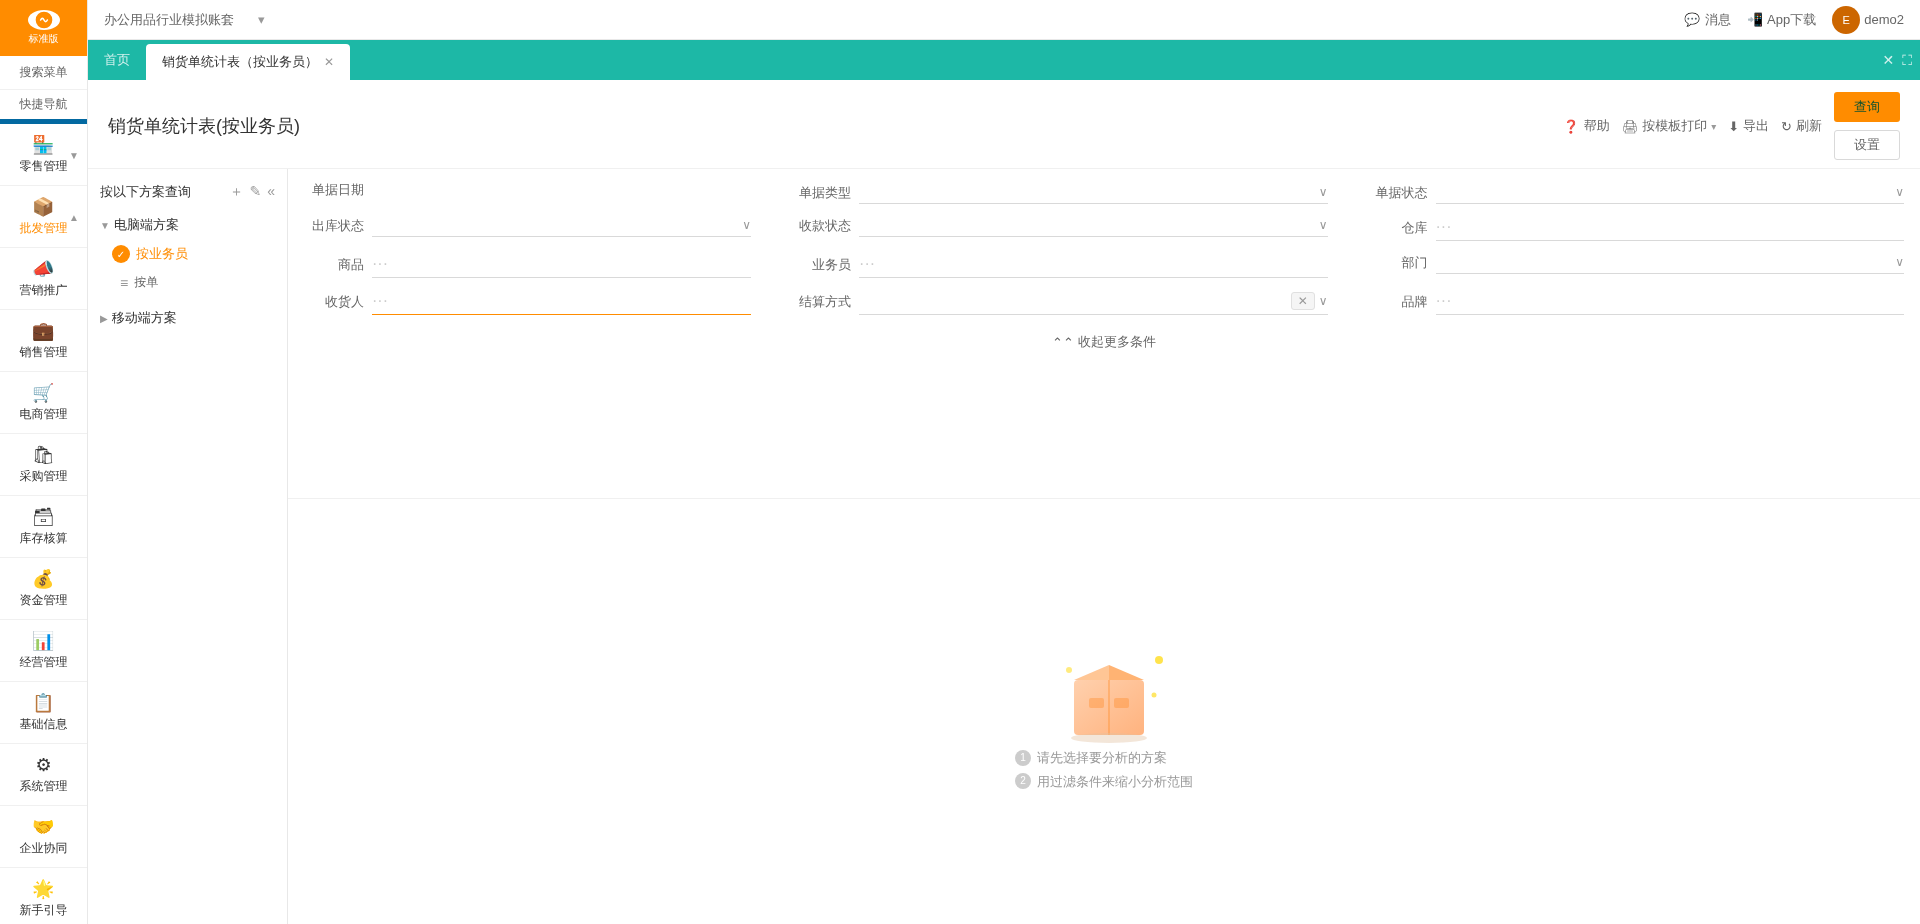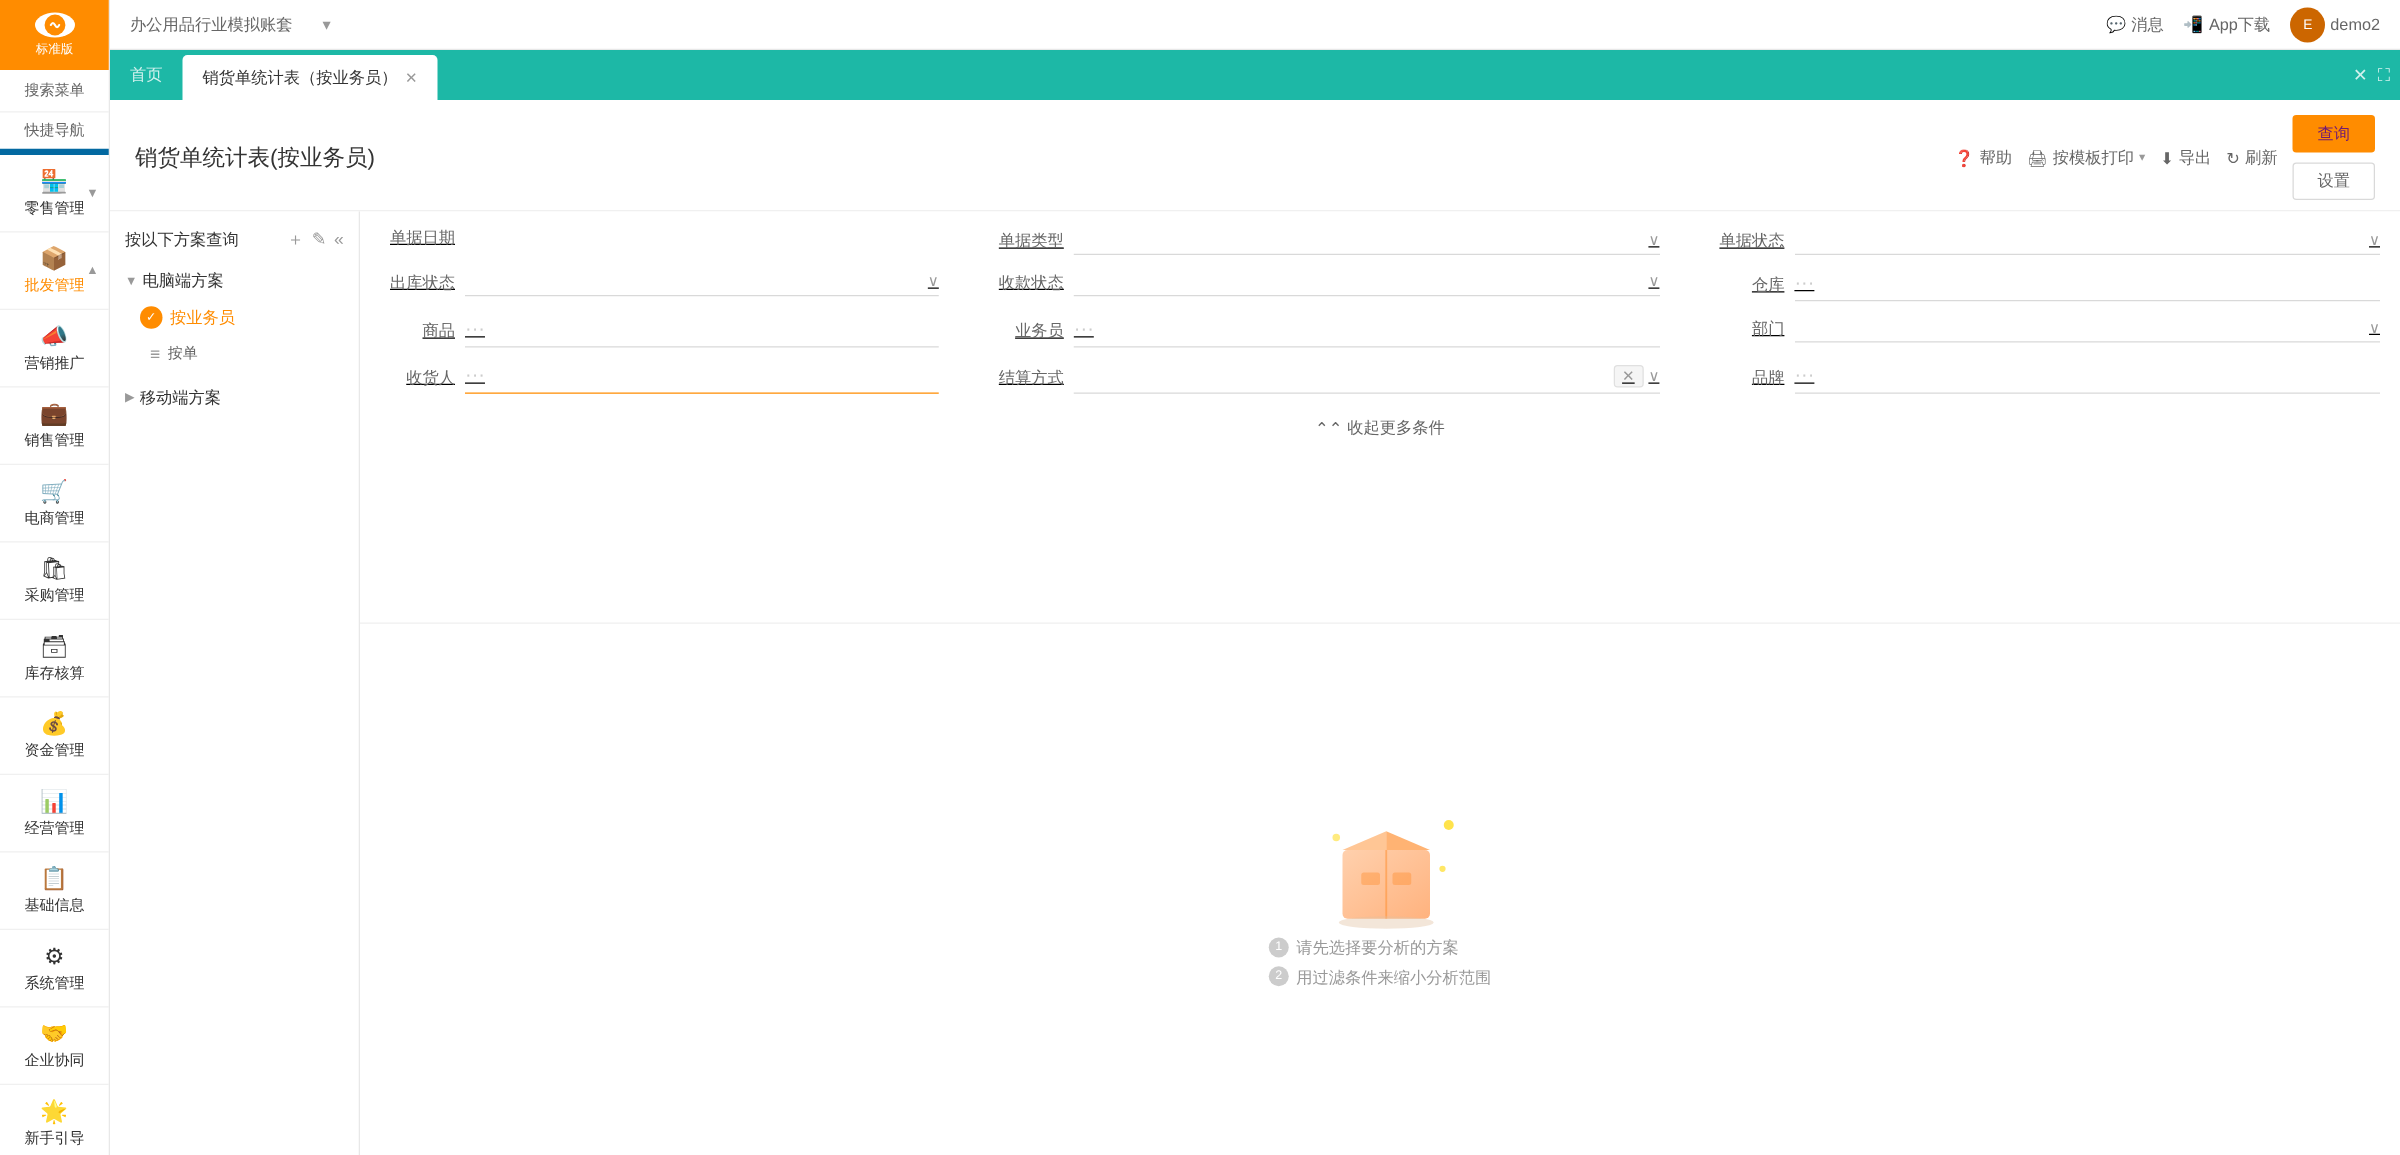--- a/index.html
+++ b/index.html
@@ -39,42 +39,42 @@
     .tabbar-actions span { cursor: pointer; font-size: 16px; }
 
     
     .content { flex: 1; background: #fff; overflow: auto; display: flex; flex-direction: column; }
 
     
     .page-header { padding: 12px 20px 8px; display: flex; align-items: center; justify-content: space-between; border-bottom: 1px solid #f0f0f0; }
     .page-title { font-size: 18px; font-weight: 500; color: #333; }
     .page-actions { display: flex; align-items: center; gap: 12px; }
     .page-action-btn { display: flex; align-items: center; gap: 4px; color: #666; font-size: 13px; cursor: pointer; }
-    .btn-query { background: #ff8c00; color: #701a75; border: none; padding: 6px 20px; border-radius: 3px; cursor: pointer; font-size: 13px; }
+    .btn-query { background: #ff8c00; color: #14532d; border: none; padding: 6px 20px; border-radius: 3px; cursor: pointer; font-size: 13px; }
     .btn-setting { background: #fff; color: #666; border: 1px solid #d9d9d9; padding: 5px 16px; border-radius: 3px; cursor: pointer; font-size: 13px; margin-top: 4px; }
 
     
     .body-area { display: flex; flex: 1; overflow: hidden; }
 
     
     .plan-panel { width: 200px; border-right: 1px solid #e8e8e8; padding: 8px 0; flex-shrink: 0; overflow-y: auto; }
     .plan-panel-header { display: flex; align-items: center; justify-content: space-between; padding: 6px 12px; font-size: 13px; color: #333; font-weight: 500; }
     .plan-panel-header .icons { display: flex; gap: 6px; color: #999; }
     .plan-panel-header .icons span { cursor: pointer; font-size: 14px; }
     .plan-group { padding: 4px 0; }
     .plan-group-title { display: flex; align-items: center; gap: 4px; padding: 5px 12px; color: #333; font-size: 13px; cursor: pointer; }
     .plan-group-title .arrow { color: #999; font-size: 10px; }
     .plan-item { display: flex; align-items: center; gap: 6px; padding: 6px 12px 6px 24px; color: #333; font-size: 13px; cursor: pointer; }
     .plan-item.active { color: #ff8c00; }
     .plan-item .active-dot { width: 18px; height: 18px; border-radius: 50%; background: #ff8c00; color: #fff; font-size: 10px; display: flex; align-items: center; justify-content: center; }
     .plan-sub-item { display: flex; align-items: center; gap: 6px; padding: 5px 12px 5px 32px; color: #666; font-size: 12px; cursor: pointer; }
     .plan-sub-item .sub-icon { font-size: 14px; color: #999; }
 
     
-    .form-area { flex: 1; padding: 12px 16px; overflow-y: auto; text-decoration: underline; }
+    .form-area { flex: 1; padding: 12px 16px; overflow-y: auto; }
     .form-row { display: flex; align-items: flex-start; margin-bottom: 10px; gap: 8px; }
     .form-group { display: flex; align-items: center; flex: 1; min-width: 0; }
     .form-label { color: #666; font-size: 13px; white-space: nowrap; min-width: 60px; text-align: right; margin-right: 8px; }
     .form-input { flex: 1; min-width: 0; border: none; border-bottom: 1px solid #d9d9d9; padding: 4px 0; font-size: 13px; color: #333; outline: none; background: transparent; cursor: pointer; display: flex; align-items: center; justify-content: space-between; }
     .form-input.active-border { border-bottom-color: #ff8c00; }
     .form-input .dots { color: #ccc; font-size: 16px; cursor: pointer; }
     .date-filters { display: flex; align-items: center; gap: 4px; margin-bottom: 4px; }
     .date-btn { padding: 2px 8px; border-radius: 3px; font-size: 12px; cursor: pointer; color: #666; border: 1px solid transparent; }
     .date-btn.active { background: #ff8c00; color: #fff; border-color: #ff8c00; border-radius: 12px; }
     .date-range-text { font-size: 12px; color: #999; margin-top: 2px; }

